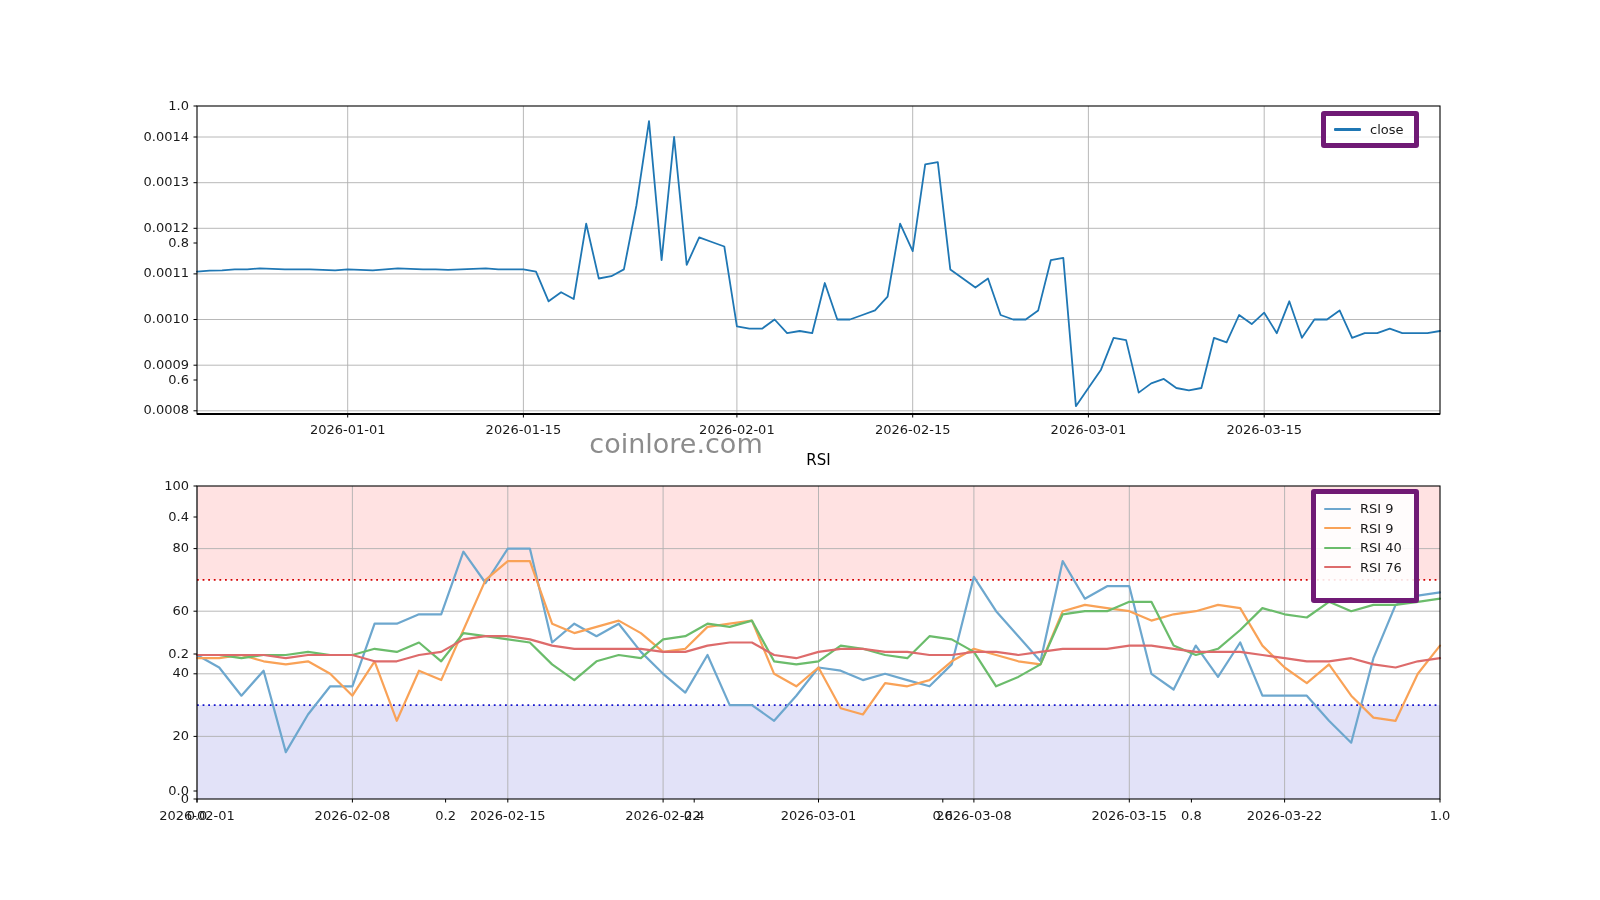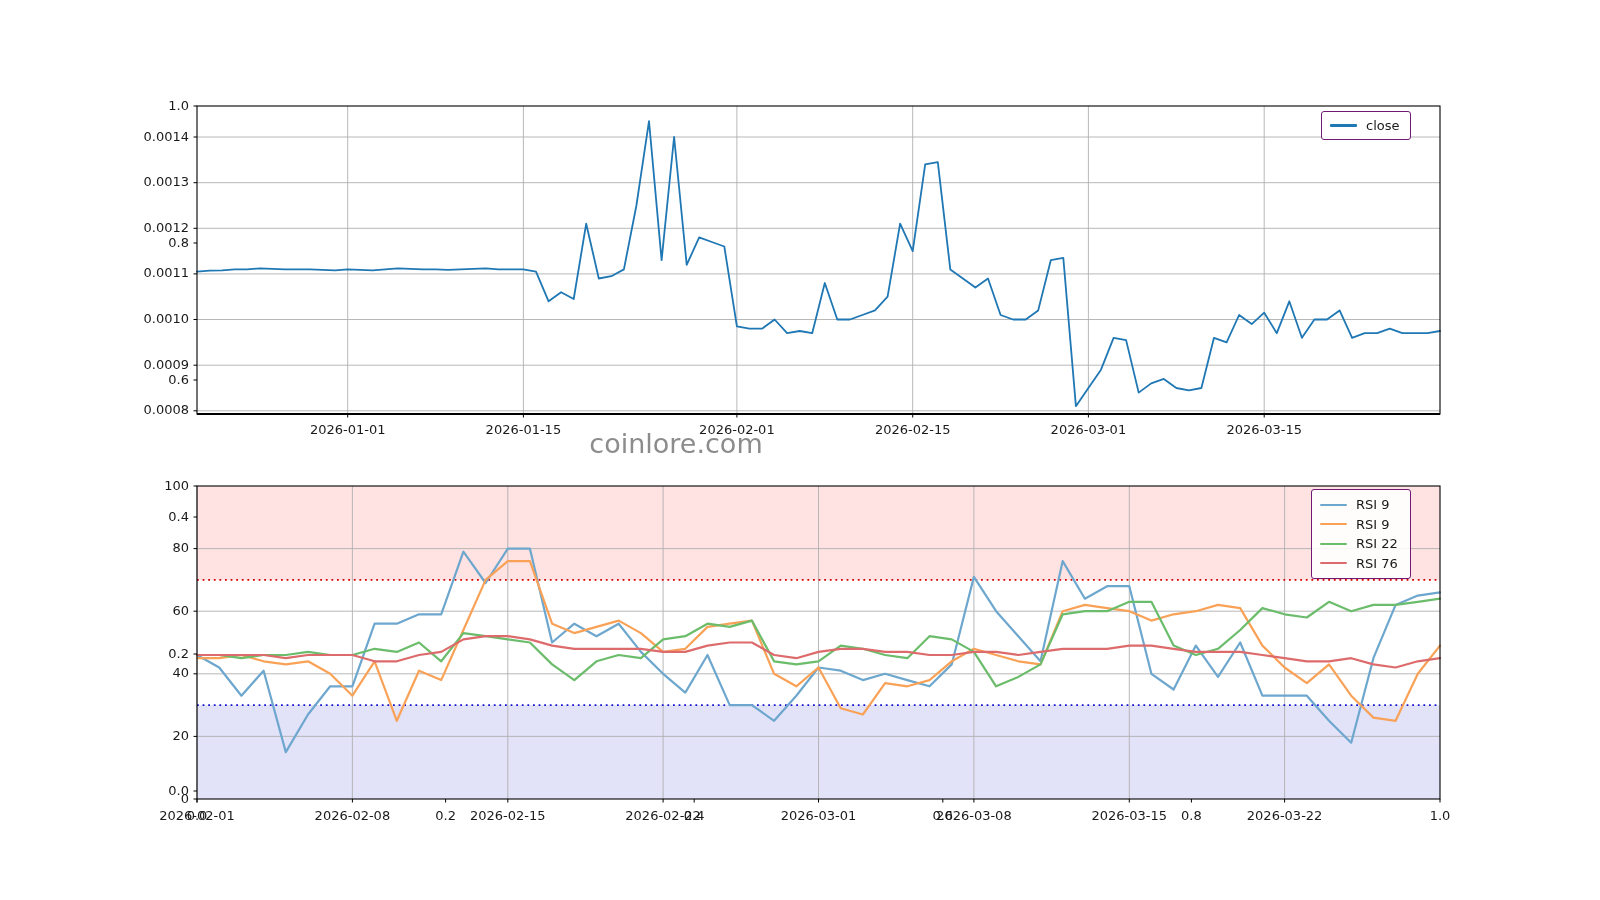--- a/index.html
+++ b/index.html
@@ -1,22 +1,22 @@
 <!DOCTYPE html>
 <html><head>
 <meta charset="utf-8">
 <style>
   html,body{margin:0;padding:0;background:#fff;}
   .fig{position:relative;width:1600px;height:900px;background:#fff;font-family:"DejaVu Sans",sans-serif;overflow:hidden;}
   .fig svg{position:absolute;left:0;top:0;}
   .watermark{position:absolute;left:0;top:428px;width:1352px;text-align:center;font-size:27px;color:#8c8c8c;pointer-events:none;}
   .chart-title{position:absolute;left:197px;top:451px;width:1243px;text-align:center;font-size:15px;color:#000;}
-  .legend{position:absolute;background:rgba(255,255,255,0.88);border:1px solid #701a75;border-radius:3px;display:flex;flex-direction:column;justify-content:space-around;font-size:13px;color:#1a1a1a;}
+  .legend{position:absolute;background:rgba(255,255,255,0.88);border:5px solid #701a75;border-radius:3px;display:flex;flex-direction:column;justify-content:space-around;font-size:13px;color:#1a1a1a;}
   .legend-top{left:1321px;top:111px;width:76px;height:21px;padding:3px 4px 3px 8px;}
-  .legend-bottom{left:1311px;top:489px;width:86px;height:78px;padding:5px 4px 5px 8px;}
+  .legend-bottom{left:1311px;top:489px;width:86px;height:78px;padding:5px 4px 21px 8px;}
   .lrow{display:flex;align-items:center;gap:9px;line-height:1;}
   .sample{display:inline-block;width:27px;height:2.4px;border-radius:1px;}
 </style>
 </head>
 <body>
 
 <div class="fig">
   <svg id="chart-svg" width="1600" height="900" xmlns="http://www.w3.org/2000/svg">
       <rect x="197" y="486" width="1243" height="93.9" fill="#ffe2e2"></rect>
       <rect x="197" y="705.1" width="1243" height="93.9" fill="#e2e2f8"></rect>
@@ -129,39 +129,40 @@
       <text x="694.2" y="816" text-anchor="middle" dominant-baseline="middle" font-size="13" fill="#1a1a1a" font-family="&quot;DejaVu Sans&quot;,sans-serif">0.4</text>
       <line x1="942.8" y1="799" x2="942.8" y2="802.5" stroke="#000" stroke-width="1"></line>
       <text x="942.8" y="816" text-anchor="middle" dominant-baseline="middle" font-size="13" fill="#1a1a1a" font-family="&quot;DejaVu Sans&quot;,sans-serif">0.6</text>
       <line x1="1191.4" y1="799" x2="1191.4" y2="802.5" stroke="#000" stroke-width="1"></line>
       <text x="1191.4" y="816" text-anchor="middle" dominant-baseline="middle" font-size="13" fill="#1a1a1a" font-family="&quot;DejaVu Sans&quot;,sans-serif">0.8</text>
       <line x1="1440" y1="799" x2="1440" y2="802.5" stroke="#000" stroke-width="1"></line>
       <text x="1440" y="816" text-anchor="middle" dominant-baseline="middle" font-size="13" fill="#1a1a1a" font-family="&quot;DejaVu Sans&quot;,sans-serif">1.0</text>
     </svg>
 
   <div class="watermark">coinlore.com</div>
+  <div class="chart-title">RSI</div>
 
   <div class="legend legend-top">
     <div class="lrow">
       <span class="sample" style="background: rgb(31, 119, 180);"></span>
       <span class="llabel">close</span>
     </div>
   </div>
 
   <div class="legend legend-bottom">
     <div class="lrow">
       <span class="sample" style="background: rgb(109, 167, 206);"></span>
       <span class="llabel">RSI 9</span>
     </div>
     <div class="lrow">
       <span class="sample" style="background: rgb(249, 162, 87);"></span>
       <span class="llabel">RSI 9</span>
     </div>
     <div class="lrow">
       <span class="sample" style="background: rgb(107, 188, 107);"></span>
-      <span class="llabel">RSI 22</span>
+      <span class="llabel">RSI 40</span>
     </div>
     <div class="lrow">
       <span class="sample" style="background: rgb(221, 107, 107);"></span>
       <span class="llabel">RSI 76</span>
     </div>
   </div>
 </div>
 
 </body></html>

